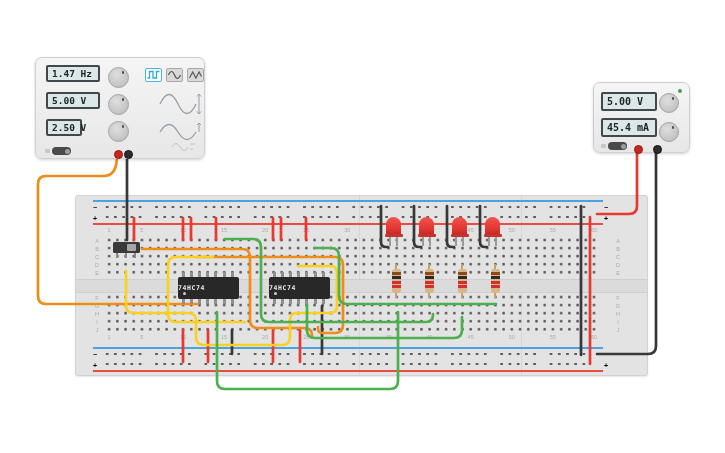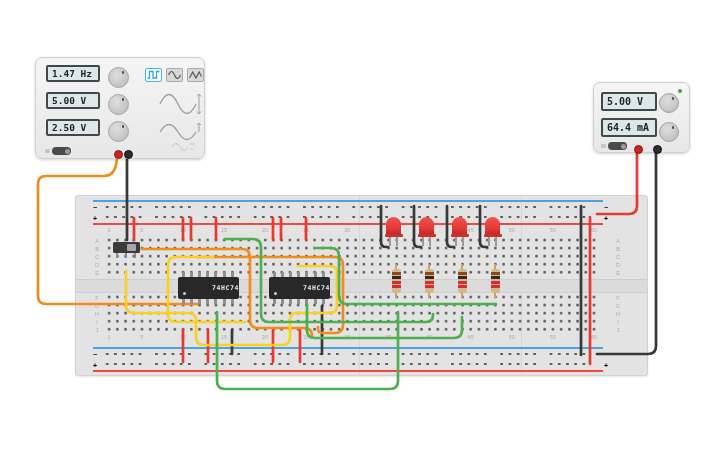--- a/index.html
+++ b/index.html
@@ -44,21 +44,21 @@
       radial-gradient(circle at 3.2px 3px,#5f5f5f 1.1px,rgba(0,0,0,0) 1.45px);
     background-size:49.32px 6px,8.22px 6px}
   .grid{position:absolute;left:104.9px;width:493.5px;height:40.4px;
     background-image:radial-gradient(circle at 4.11px 4.03px,#5a5a5a 1.15px,rgba(0,0,0,0) 1.5px);
     background-size:8.22px 8.06px}
   .bb-label{position:absolute;font-size:5.5px;color:#ababab;transform:translateX(-50%);line-height:6px}
   .railmark{position:absolute;font-size:7px;font-weight:bold;transform:translate(-50%,-50%);line-height:7px}
 
   
   .ic{position:absolute;width:61px;height:22px;background:#282828;border-radius:2px;
-      color:#e8e8e8;font-size:6.5px;font-weight:bold;letter-spacing:.6px;text-align:right;
+      color:#e8e8e8;font-size:6.5px;font-weight:bold;letter-spacing:.6px;text-align:left;
       line-height:22px;font-family:"DejaVu Sans Mono",monospace}
   .ic:before{content:"";position:absolute;left:5px;bottom:4px;width:3px;height:3px;
       border-radius:50%;background:#cfcfcf}
   .pin{position:absolute;width:3px;height:5px;background:#8f8f8f}
   .led{position:absolute;width:15px;height:23px}
   .led .bulb{position:absolute;left:0;top:0;width:15px;height:20px;
       border-radius:8px 8px 2px 2px;
       background:linear-gradient(180deg,#ef5350,#e53935 55%,#c62828 85%,#b71c1c)}
   .led .flange{position:absolute;left:-1.5px;top:17px;width:18px;height:3px;background:#c4342d;border-radius:1px}
   .led .leg{position:absolute;top:20px;width:1.6px;height:9px;background:#9a9a9a}
@@ -266,21 +266,21 @@
       <div class="body"></div>
     <div class="band" style="top:8px;background:#8d4a18"></div>
     <div class="band" style="top:12px;background:#2b2b2b"></div>
     <div class="band" style="top:17px;background:#d32f2f"></div>
     <div class="band" style="top:21px;background:#d32f2f"></div>
   </div>
 
   <div class="device" style="left:35px;top:57px;width:170px;height:102px">
     <div class="display" style="left:10px;top:7px;width:54px;height:17px">1.47 Hz</div>
     <div class="display" style="left:10px;top:34px;width:54px;height:17px">5.00 V</div>
-    <div class="display" style="left:10px;top:61px;width:54px;height:17px">2.50 V</div>
+    <div class="display" style="left:10px;top:61px;width:36px;height:17px">2.50 V</div>
 
     <div class="knob" style="left:72px;top:9px;width:21px;height:21px"></div>
     <div class="knob" style="left:72px;top:36px;width:21px;height:21px"></div>
     <div class="knob" style="left:72px;top:63px;width:21px;height:21px"></div>
 
     <div class="wavebtn sel" style="left:109px;top:10px">
       <svg width="13" height="10" viewBox="0 0 13 10">
         <path d="M0.5,8 H2.5 V1.5 H6 V8 H9.5 V1.5 H12.5" fill="none" stroke="#2aa8df" stroke-width="1.3"></path>
       </svg>
     </div>
@@ -307,21 +307,21 @@
     <div class="toggle" style="left:16px;top:89px"></div>
     <div class="terminal red" style="left:77.5px;top:91.5px"></div>
     <div class="terminal black" style="left:88px;top:91.5px"></div>
     <svg style="position:absolute;right:8px;bottom:6px" width="26" height="10">
       <path d="M2,5 Q6,-2 10,5 Q14,12 18,5 M20,2 L25,2 M20,7 L23,7" fill="none" stroke="#c4c4c4" stroke-width="1"></path>
     </svg>
   </div>
 
   <div class="device" style="left:593px;top:82px;width:97px;height:71px">
     <div class="display" style="left:7px;top:9px;width:56px;height:19px;font-size:10px;line-height:13px">5.00 V</div>
-    <div class="display" style="left:7px;top:35px;width:56px;height:19px;font-size:10px;line-height:13px">64.4 mA</div>
+    <div class="display" style="left:7px;top:35px;width:56px;height:19px;font-size:10px;line-height:13px">45.4 mA</div>
     <div class="knob" style="left:65px;top:10px;width:20px;height:20px"></div>
     <div class="knob" style="left:65px;top:39px;width:20px;height:20px"></div>
     <div class="pwr-led" style="left: 84px; top: 6px; background: rgb(67, 160, 71);"></div>
     <div class="toggle" style="left:14px;top:59px"></div>
     <div class="terminal red" style="left:39.5px;top:62px"></div>
     <div class="terminal black" style="left:58.5px;top:62px"></div>
   </div>
 
 </div>
 

